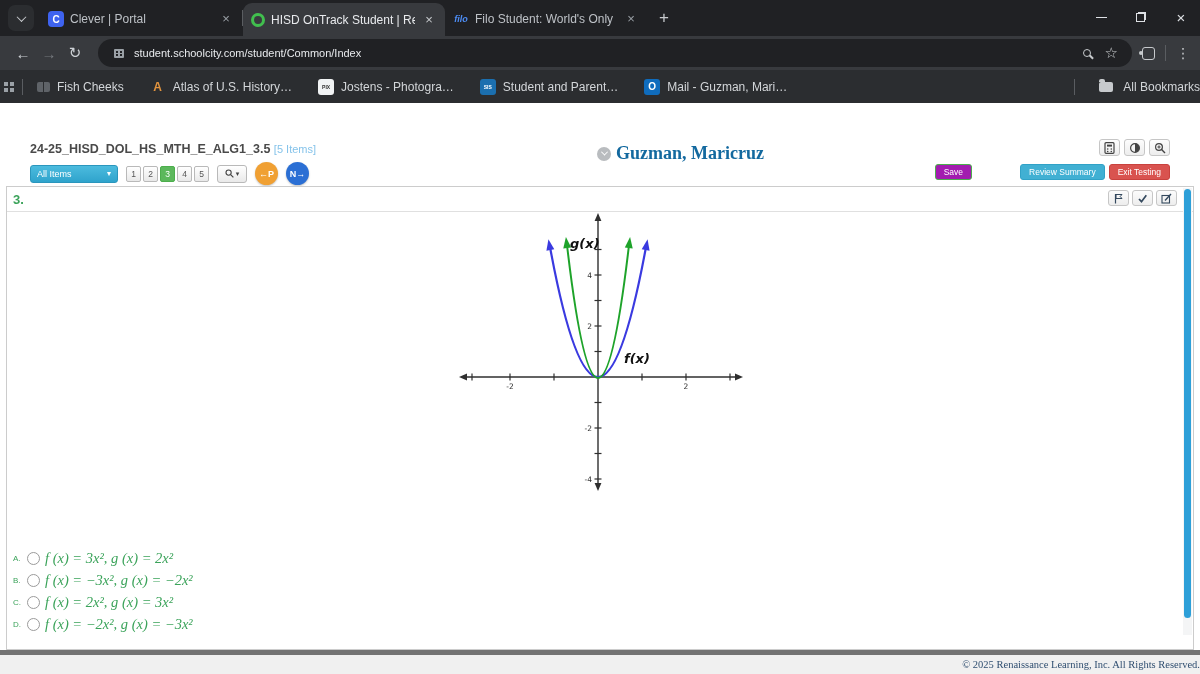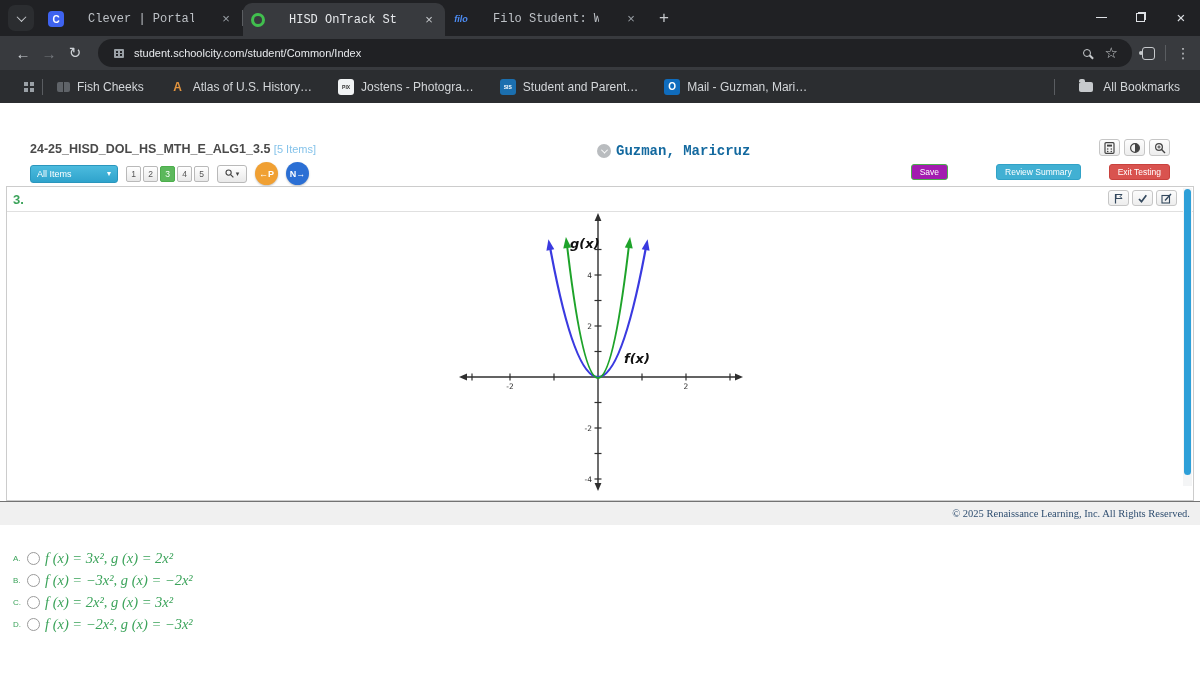--- a/index.html
+++ b/index.html
@@ -7,21 +7,21 @@
     font-family:"Liberation Sans", sans-serif; }
 
   
   .tabstrip { height:36px; background:#202124; display:flex; align-items:flex-end; position:relative; }
   .tab-search { width:26px; height:26px; margin:5px 6px 5px 8px; border-radius:7px; background:#2b2d30;
     display:flex; align-items:center; justify-content:center; align-self:center; cursor:pointer; }
   .chev { width:7px; height:7px; border-right:1.7px solid #c7cacd; border-bottom:1.7px solid #c7cacd;
     transform:rotate(45deg) translate(-1px,-1px); }
   .tab { width:202px; height:34px; display:flex; align-items:center; padding:0 8px; color:#bdc1c6;
     font-size:12px; position:relative; cursor:pointer; }
-  .tab .title { flex:1; white-space:nowrap; overflow:hidden; margin:0 24px;font-family:Liberation Mono, monospace; }
+  .tab .title { flex:1; white-space:nowrap; overflow:hidden; margin:0 6px; }
   .tab.active { background:#383a3e; border-radius:9px 9px 0 0; color:#e8eaed; height:33px; }
   .tab .close { width:16px; height:16px; line-height:15px; text-align:center; border-radius:50%;
     font-size:13px; color:#9aa0a6; cursor:pointer; }
   .tab.active .close { color:#c7cacd; }
   .tab-sep { width:1px; height:16px; background:#5a5d61; align-self:center; }
   .favicon { width:16px; height:16px; border-radius:4px; display:flex; align-items:center;
     justify-content:center; font-weight:bold; flex:none; }
   .fav-clever { background:#3e63f0; color:#fff; font-size:10px; }
   .fav-ring { width:14px; height:14px; border:3px solid #41bf4e; border-radius:50%; background:transparent; }
   .fav-filo { color:#4d8df5; font-size:9px; font-weight:bold; font-style:italic; }
@@ -50,50 +50,50 @@
   .mag { width:8px; height:8px; border:1.6px solid #c7cacd; border-radius:50%; position:relative; }
   .mag::after { content:""; position:absolute; width:5px; height:1.6px; background:#c7cacd;
     transform:rotate(45deg); right:-4px; bottom:-2px; }
   .star { color:#c7cacd; font-size:15px; }
   .ext-icon { width:13px; height:13px; border:1.6px solid #c7cacd; border-radius:3px; position:relative; }
   .ext-icon::before { content:""; position:absolute; left:-4px; top:3px; width:4px; height:4px;
     border-radius:50%; background:#c7cacd; }
   .tb-sep { width:1px; height:16px; background:#5a5d61; margin:0 10px; }
   .kebab { color:#c7cacd; font-size:14px; letter-spacing:0; }
 
-  .bookmarks { height:33px; background:#2b2d30; display:flex; align-items:center; padding:0 20px;
+  .bookmarks { height:33px; background:#2b2d30; display:flex; align-items:center; padding:0 0;
     color:#d3d6d9; font-size:12px; }
   .apps-grid { width:4px; height:4px; background:#9aa0a6; box-shadow:6px 0 #9aa0a6, 0 6px #9aa0a6,
     6px 6px #9aa0a6; margin:0 14px 6px 4px; }
   .bm-sep { width:1px; height:16px; background:#5a5d61; margin-right:14px; }
   .bm { display:flex; align-items:center; gap:7px; margin-right:26px; cursor:pointer; white-space:nowrap; }
   .bm-ic { width:16px; height:16px; border-radius:3px; display:flex; align-items:center;
     justify-content:center; font-weight:bold; flex:none; }
   .ic-book { width:13px; height:10px; background:#5f6368; border-radius:2px; position:relative; }
   .ic-book::after { content:""; position:absolute; left:6px; top:0; width:1px; height:10px; background:#2b2d30; }
   .ic-atlas { color:#e2943e; font-size:12px; }
   .ic-pix { background:#f1f3f4; color:#333; font-size:5px; }
   .ic-sis { background:#1b6faf; color:#fff; font-size:5px; }
   .ic-outlook { background:#0f6cbd; color:#fff; font-size:10px; }
   .bm-right { margin-left:auto; display:flex; align-items:center; gap:10px; cursor:pointer; }
   .folder { width:14px; height:10px; background:#c7cacd; border-radius:2px; position:relative; }
   .folder::before { content:""; position:absolute; top:-3px; left:0; width:6px; height:3px;
     background:#c7cacd; border-radius:2px 2px 0 0; }
 
   
-  .content { position:relative; height:422px; background:#fff; }
+  .content { position:relative; height:571px; background:#fff; }
 
   .test-title { position:absolute; left:30px; top:39px; font-size:12.5px; font-weight:bold; color:#4a4a4a; }
   .items-badge { color:#85c3ea; font-weight:normal; font-size:11px; }
   .student { position:absolute; left:597px; top:40px; display:flex; align-items:center; gap:5px; }
   .user-ic { width:14px; height:14px; border-radius:50%; background:#b9bcbf; display:flex;
     align-items:center; justify-content:center; }
   .user-ic i { width:5px; height:5px; border-right:1.6px solid #fff; border-bottom:1.6px solid #fff;
     transform:rotate(45deg) translate(-1px,-1px); }
-  .student-name { font-family:Liberation Mono, monospace; font-weight:bold; font-size:14px; color:#13699f; }
+  .student-name { font-family:Liberation Serif, serif; font-weight:bold; font-size:18px; color:#13699f; }
 
   .mini-tools { position:absolute; right:30px; top:36px; display:flex; gap:4px; }
   .mini-btn { width:21px; height:17px; border:1px solid #c6c6c6; border-radius:3px;
     background:linear-gradient(#fdfdfd,#ededed); display:flex; align-items:center; justify-content:center;
     cursor:pointer; }
 
   .controls { position:absolute; left:30px; top:59px; display:flex; align-items:center; gap:8px; }
   .dd-allitems { width:88px; height:18px; border:1px solid #2a96bd; border-radius:3px;
     background:linear-gradient(#4cbbde,#2fa3cc); color:#fff; font-size:9px; display:flex;
     align-items:center; padding:0 6px; cursor:pointer; }
@@ -109,21 +109,21 @@
   .nav-circle { width:23px; height:23px; border-radius:50%; color:#fff; font-size:9px; font-weight:bold;
     display:flex; align-items:center; justify-content:center; cursor:pointer; box-shadow:0 1px 2px rgba(0,0,0,.25); }
   .prev { background:#f0a033; }
   .next { background:#2b6fd4; }
 
   .actions { position:absolute; right:30px; top:61px; display:flex; gap:4px; }
   .act { height:16px; border-radius:3px; color:#fff; font-size:8.5px; display:flex; align-items:center;
     padding:0 8px; cursor:pointer; }
   .act.save { background:#a21caf; border:1px solid #4cae4c; }
   .act.review { background:#41b0d3; border:1px solid #31a2c7;margin-left:44px; }
-  .act.exit { background:#d9534f; border:1px solid #c9423e;margin-left:24px; }
+  .act.exit { background:#d9534f; border:1px solid #c9423e; }
 
   .panel { position:absolute; left:6px; right:6px; top:83px; bottom:24px; background:#fff;
     border:1px solid #cccccc; }
   .q-num { position:absolute; left:6px; top:5px; color:#3ba35a; font-weight:bold; font-size:13px; }
   .q-rule { position:absolute; left:0; right:0; top:24px; border-top:1px solid #e0e0e0; }
   .q-tools { position:absolute; right:16px; top:3px; display:flex; gap:3px; }
   .q-tool { width:21px; height:16px; border:1px solid #c6c6c6; border-radius:3px;
     background:linear-gradient(#fcfcfc,#ededed); display:flex; align-items:center; justify-content:center;
     cursor:pointer; }
   .prompt { position:absolute; left:6px; top:30px; color:#3ba35a; font-size:11px; }
@@ -135,22 +135,22 @@
   .opt-letter { color:#3ba35a; font-size:8px; width:9px; }
   .radio { width:13px; height:13px; border:1.5px solid #9b9b9b; border-radius:50%; background:#fff;
     cursor:pointer; flex:none; }
   .equation { font-family:"Liberation Serif", serif; font-style:italic; font-size:14.5px; color:#3ba35a; }
 
   .pscroll { position:absolute; right:1px; top:1px; bottom:14px; width:9px; background:#f4f5f6; }
   .pthumb { position:absolute; left:1px; right:1px; top:1px; height:96%; background:#2d9fd8;
     border-radius:4px; cursor:pointer; }
 
   .footer { position:absolute; left:0; right:0; bottom:0; height:24px; background:#f0f0f0;
-    border-top:1px solid #737373; display:flex; align-items:center; justify-content:flex-end;
-    padding-right:10px; }
+    border-top:5px solid #737373; display:flex; align-items:center; justify-content:flex-end;
+    }
   .footer span { font-family:"Liberation Serif", serif; font-size:10.5px; color:#2f4e70; }
 </style>
 </head>
 <body>
 
 <div class="tabstrip">
   <div class="tab-search">
     <span class="chev"></span>
   </div>
   <div class="tab">

